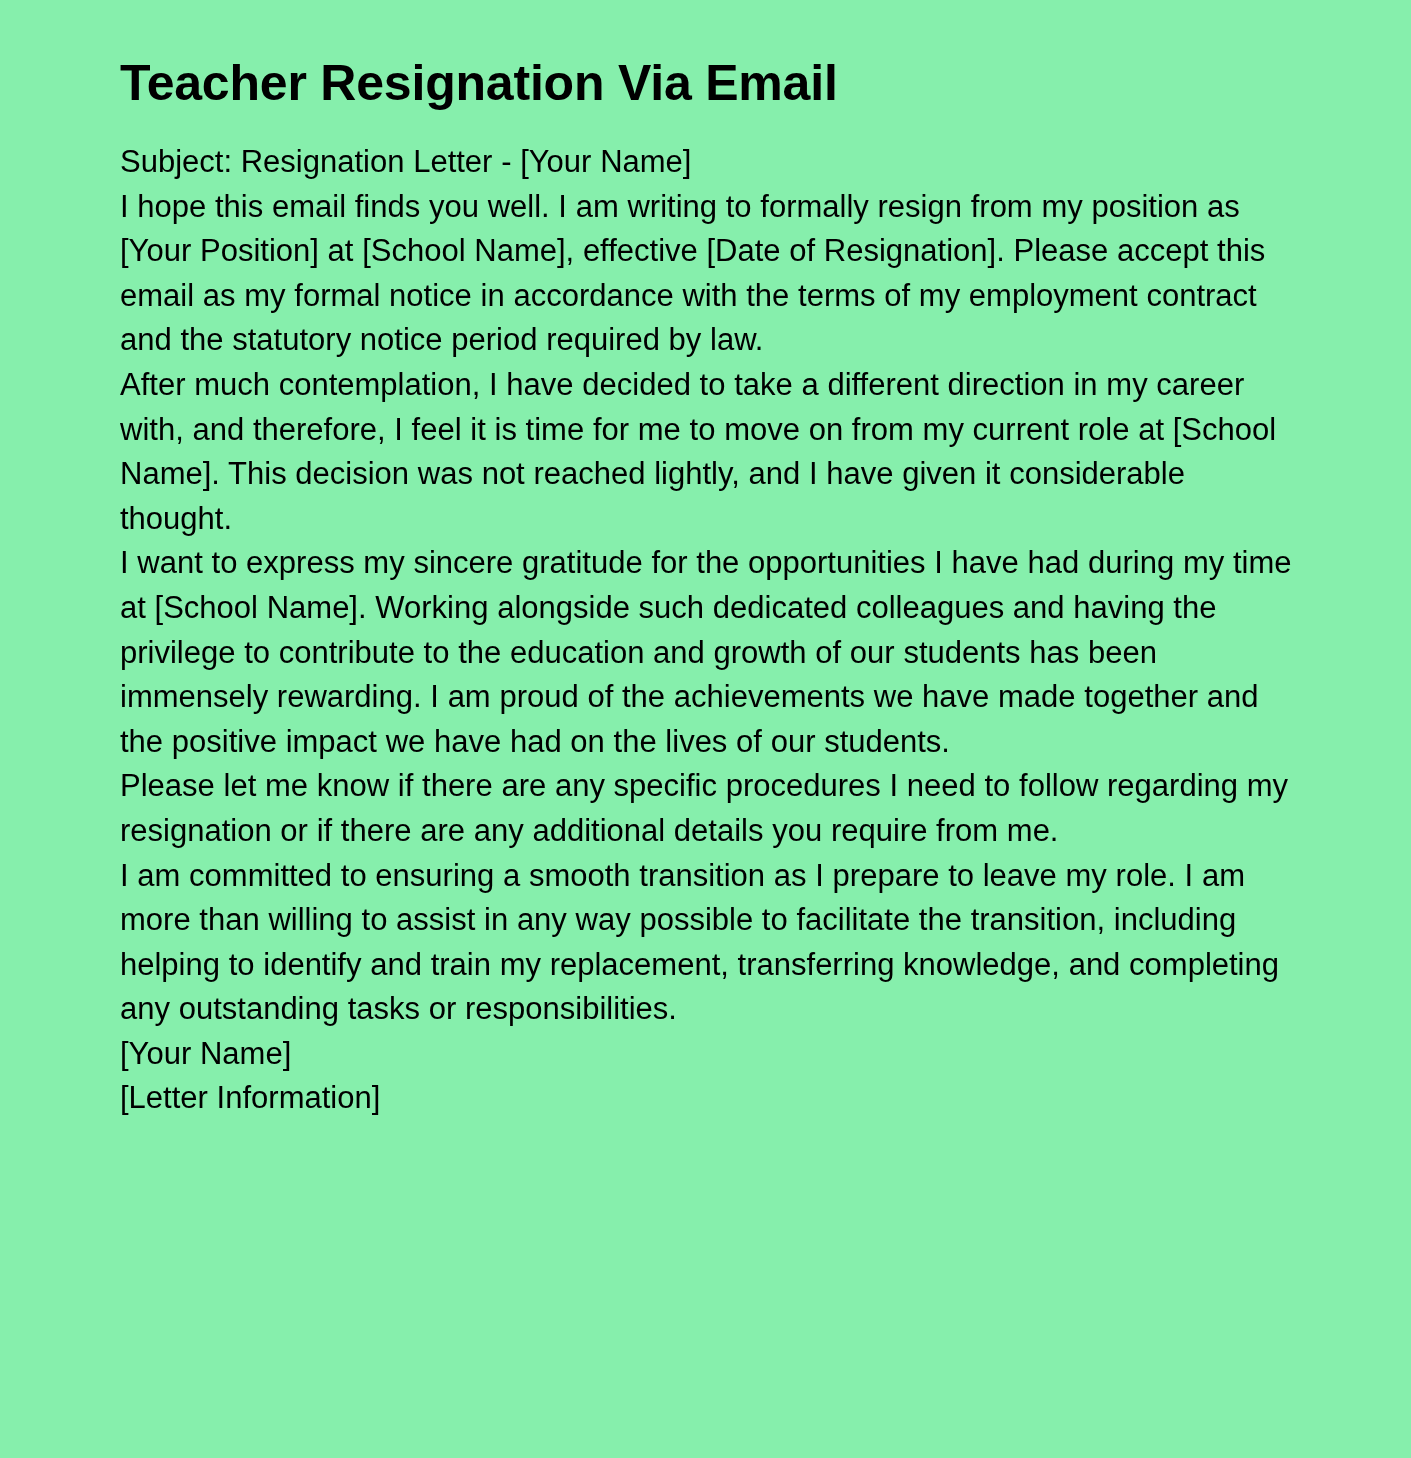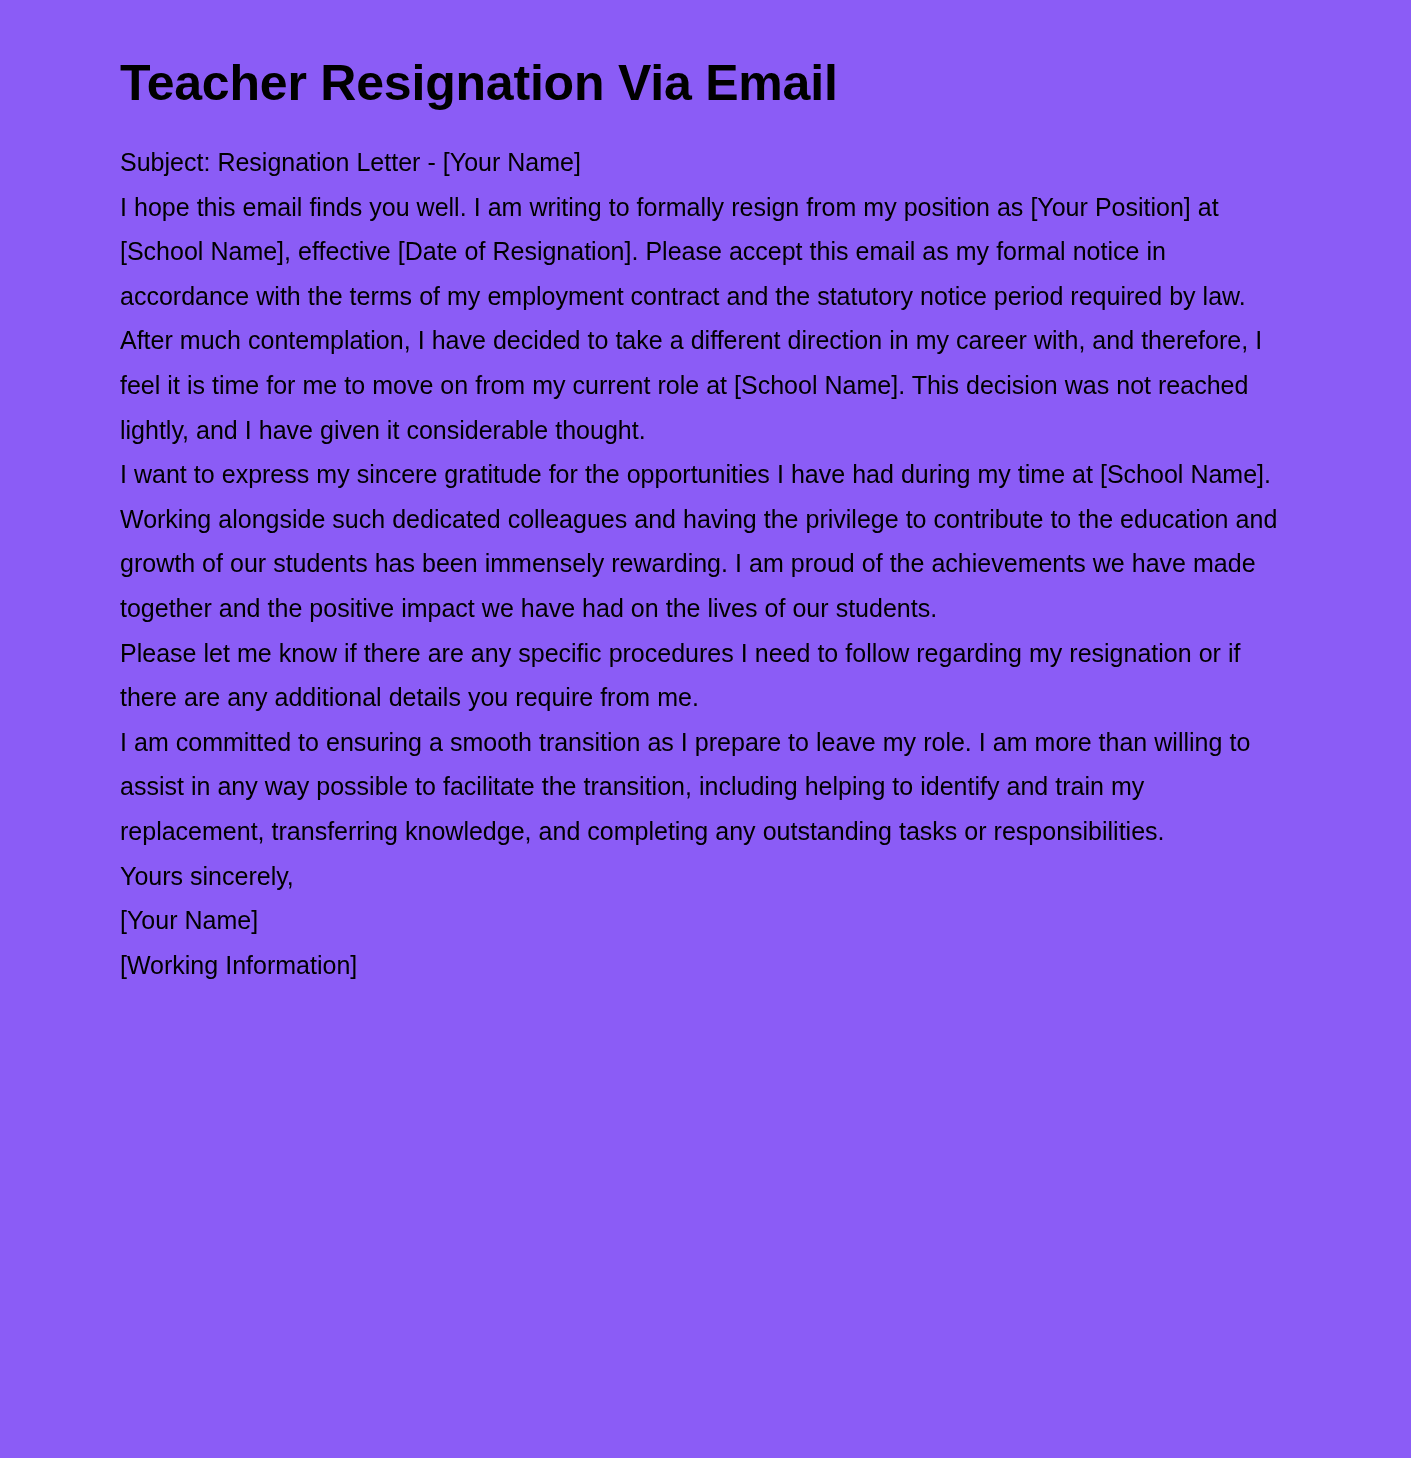--- a/index.html
+++ b/index.html
@@ -11,21 +11,21 @@
     width: 1411px;
     height: 1458px;
     font-family: "Liberation Sans", sans-serif;
     color: #000000;
     -webkit-font-smoothing: antialiased;
   }
   .page {
     position: relative;
     width: 1411px;
     height: 1458px;
-    background: #8b5cf6;
+    background: #86efac;
     box-sizing: border-box;
     padding: 0;
     overflow: hidden;
   }
   .doc-title {
     position: absolute;
     left: 120px;
     top: 53px;
     width: 1180px;
     margin: 0;
@@ -37,39 +37,38 @@
     white-space: nowrap;
   }
   .letter-body {
     position: absolute;
     left: 120px;
     top: 140px;
     width: 1172px;
   }
   .letter-para {
     margin: 0;
-    font-size: 25px;
+    font-size: 31px;
     line-height: 44.6px;
     color: #000000;
     text-align: left;
     word-spacing: 0.1px;
   }
 </style>
 </head>
 <body>
 
 <div class="page">
 
   <h1 class="doc-title">Teacher Resignation Via Email</h1>
 
   <div class="letter-body">
     <p class="letter-para">Subject: Resignation Letter - [Your Name]</p>
     <p class="letter-para">I hope this email finds you well. I am writing to formally resign from my position as [Your Position] at [School Name], effective [Date of Resignation]. Please accept this email as my formal notice in accordance with the terms of my employment contract and the statutory notice period required by law.</p>
     <p class="letter-para">After much contemplation, I have decided to take a different direction in my career with, and therefore, I feel it is time for me to move on from my current role at [School Name]. This decision was not reached lightly, and I have given it considerable thought.</p>
     <p class="letter-para">I want to express my sincere gratitude for the opportunities I have had during my time at [School Name]. Working alongside such dedicated colleagues and having the privilege to contribute to the education and growth of our students has been immensely rewarding. I am proud of the achievements we have made together and the positive impact we have had on the lives of our students.</p>
     <p class="letter-para">Please let me know if there are any specific procedures I need to follow regarding my resignation or if there are any additional details you require from me.</p>
     <p class="letter-para">I am committed to ensuring a smooth transition as I prepare to leave my role. I am more than willing to assist in any way possible to facilitate the transition, including helping to identify and train my replacement, transferring knowledge, and completing any outstanding tasks or responsibilities.</p>
-    <p class="letter-para">Yours sincerely,</p>
     <p class="letter-para">[Your Name]</p>
-    <p class="letter-para">[Working Information]</p>
+    <p class="letter-para">[Letter Information]</p>
   </div>
 
 </div>
 
 </body></html>

